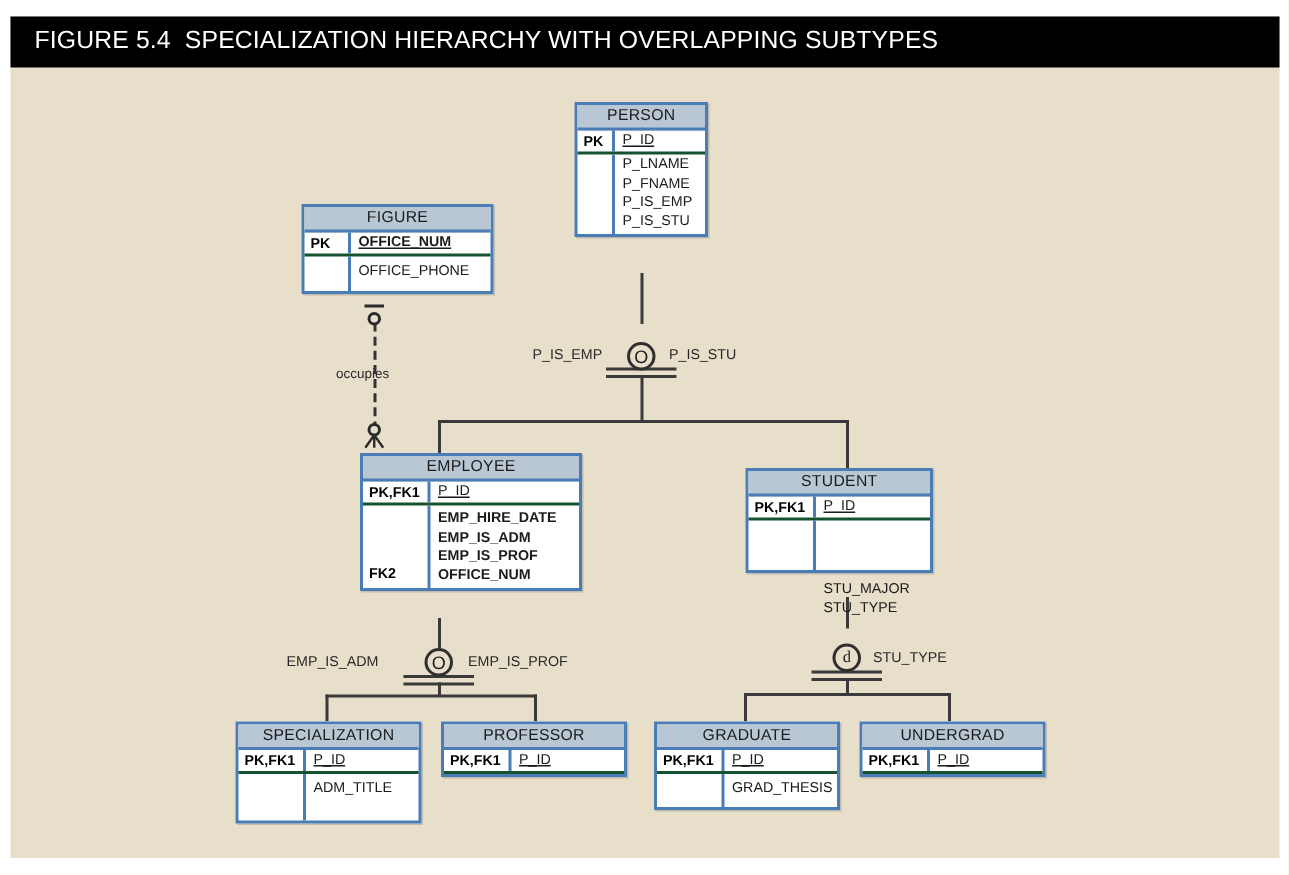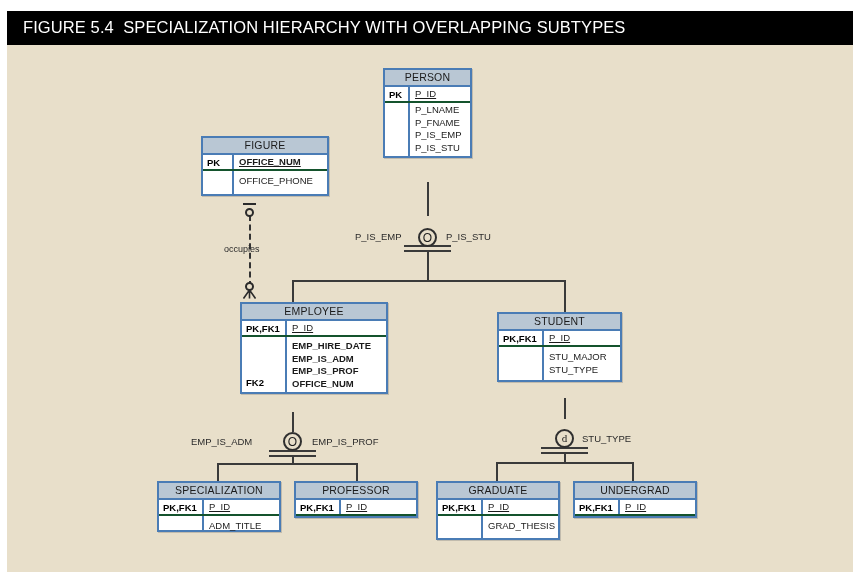--- a/index.html
+++ b/index.html
@@ -252,32 +252,32 @@
   </div>
 
   <div class="entity" style="left:497px; top:312px; width:125px;">
     <div class="ent-header">STUDENT</div>
     <div class="ent-row">
       <div class="key-cell" style="width:45px;">PK,FK1</div>
       <div class="attr-cell pk-attr" style="width:76px;">P_ID</div>
     </div>
     <div class="ent-row last" style="height:33px;">
       <div class="key-cell" style="width:45px;"></div>
-      <div class="attr-cell" style="width:76px; padding-top:4px;">STU_MAJOR
+      <div class="attr-cell" style="width:76px; padding-top:4px;margin-top:36px;">STU_MAJOR
 STU_TYPE</div>
     </div>
   </div>
 
   <div class="entity" style="left:157px; top:481px; width:124px;">
     <div class="ent-header">SPECIALIZATION</div>
     <div class="ent-row">
       <div class="key-cell" style="width:45px;">PK,FK1</div>
       <div class="attr-cell pk-attr" style="width:75px;">P_ID</div>
     </div>
-    <div class="ent-row last" style="height:14px;">
+    <div class="ent-row last" style="height:31px;">
       <div class="key-cell" style="width:45px;"></div>
       <div class="attr-cell" style="width:75px; padding-top:4px;">ADM_TITLE</div>
     </div>
   </div>
 
   <div class="entity" style="left:294px; top:481px; width:124px;">
     <div class="ent-header">PROFESSOR</div>
     <div class="ent-row">
       <div class="key-cell" style="width:45px;">PK,FK1</div>
       <div class="attr-cell pk-attr" style="width:75px;">P_ID</div>

